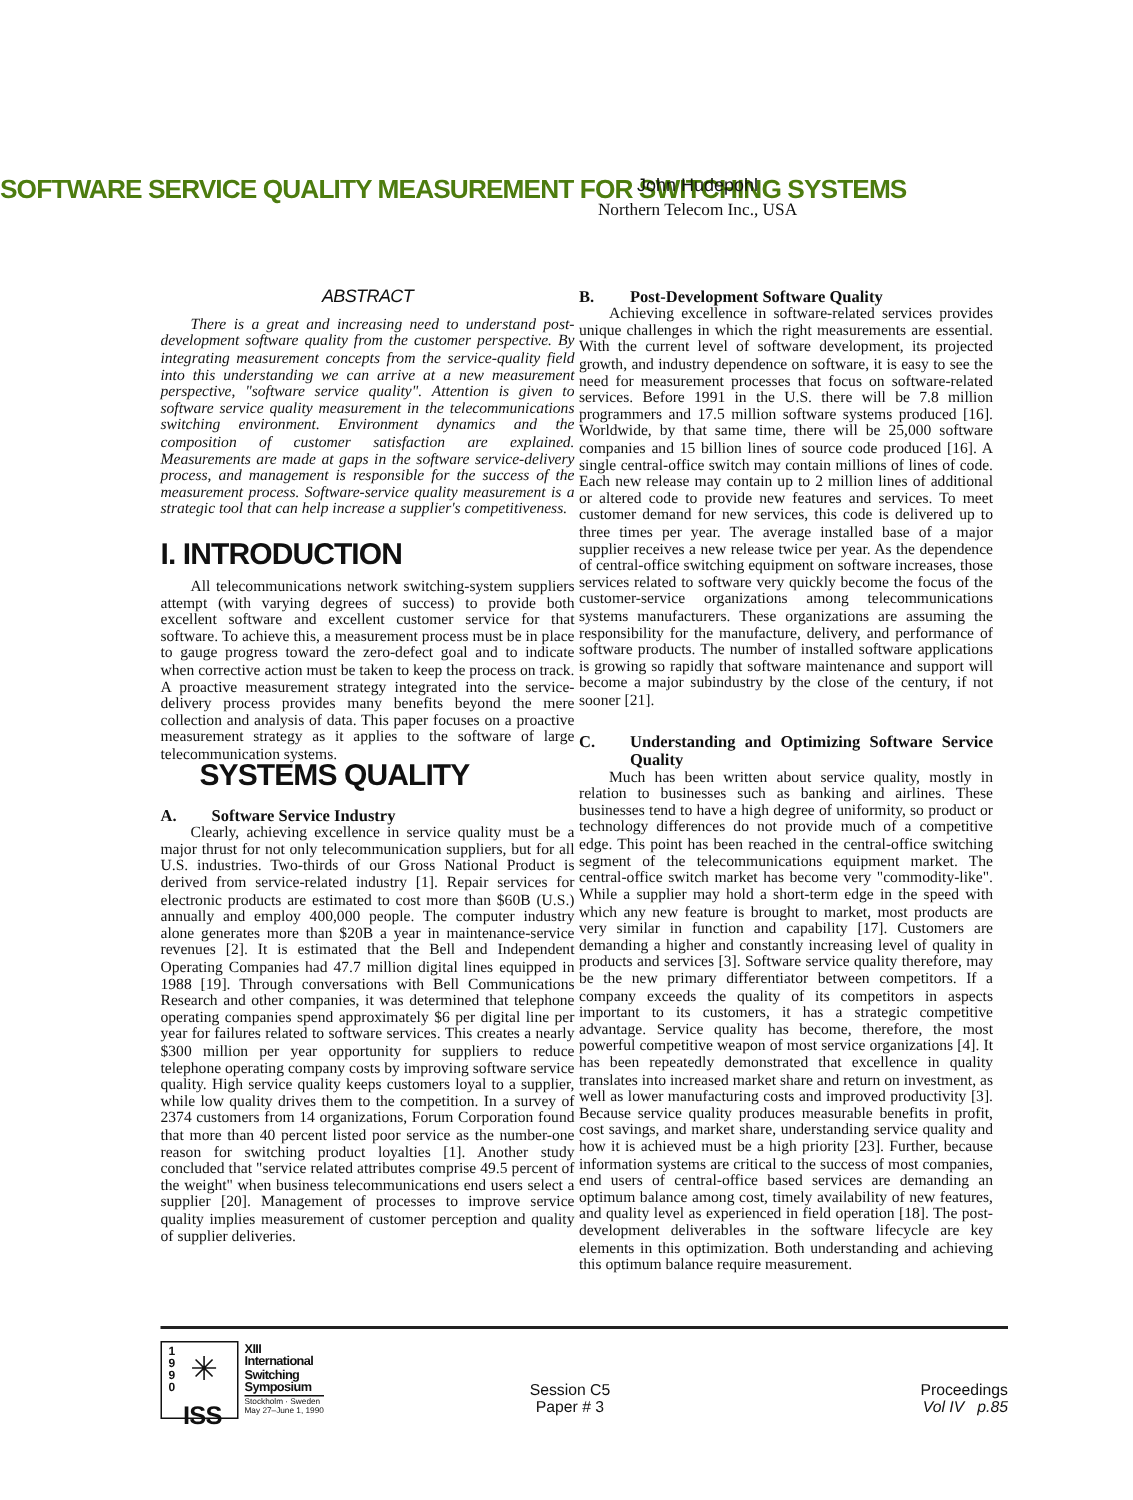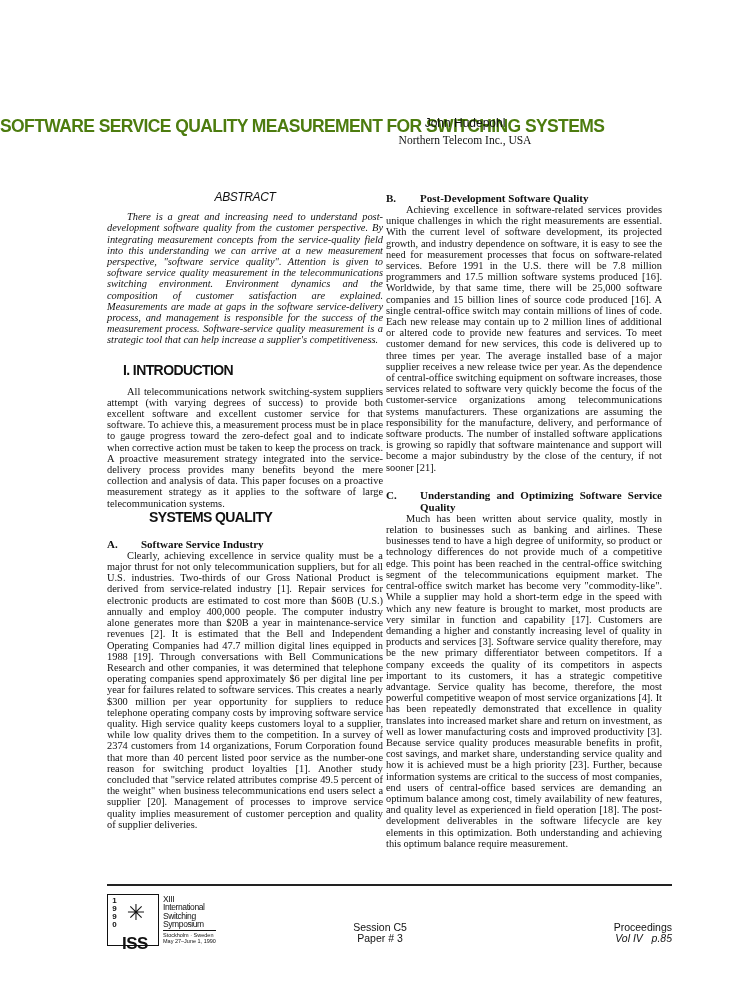--- a/index.html
+++ b/index.html
@@ -5,32 +5,32 @@
   html, body { margin: 0; padding: 0; background: #ffffff; }
   body { width: 755px; height: 1000px; position: relative; overflow: hidden; color: #111; font-family: "Liberation Serif", serif; }
   .title { position: absolute; top: 88px; left: 0; width: 755px; font-family: "Liberation Sans", sans-serif; font-weight: bold; font-size: 17.5px; letter-spacing: -0.6px; color: #4d7c0f; margin-top: 28px; }
   .author { position: absolute; top: 116px; left: 380px; width: 170px; text-align: center; font-family: "Liberation Sans", sans-serif; font-size: 12px; }
   .affil { position: absolute; top: 134px; left: 380px; width: 170px; text-align: center; font-size: 11.5px; }
   .col { position: absolute; width: 276px; font-size: 10.4px; line-height: 11.2px; text-align: justify; }
   .col-left { left: 107px; top: 192px; }
   .col-right { left: 386px; top: 192px; }
   .abs-title { text-align: center; font-family: "Liberation Sans", sans-serif; font-style: italic; font-size: 12px; margin: 0 0 8px 0; letter-spacing: -0.4px; }
   .abs-text { font-style: italic; text-indent: 20px; margin: 0; }
-  .sec-h { font-family: "Liberation Sans", sans-serif; font-weight: bold; font-size: 14px; letter-spacing: -0.6px; line-height: 17px; margin: 14px 0 7px 16px; }
+  .sec-h { font-family: "Liberation Sans", sans-serif; font-weight: bold; font-size: 20px; letter-spacing: -0.6px; line-height: 17px; margin: 14px 0 7px 0; }
   .sec-h2 { padding-left: 26px; margin-top: -7px; }
   .para { text-indent: 20px; margin: 0; }
   .sub-h { font-weight: bold; font-size: 11px; display: flex; margin: 12px 0 0 0; line-height: 12px; }
   .sub-h .letter { width: 34px; flex-shrink: 0; }
   .footer-rule { position: absolute; left: 107px; top: 884px; width: 565px; height: 2px; background: #222; }
   .logo { position: absolute; left: 107px; top: 894px; width: 120px; height: 52px; }
   .logo-box { position: absolute; left: 0; top: 0; width: 52px; height: 52px; border: 1.5px solid #111; box-sizing: border-box; }
   .logo-year { position: absolute; left: 2px; top: 2px; width: 9px; font-family: "Liberation Sans", sans-serif; font-weight: bold; font-size: 8px; line-height: 8px; text-align: center; }
   .logo-star { position: absolute; left: 14px; top: 4px; width: 28px; height: 28px; font-size: 22px; line-height: 28px; text-align: center; }
   .logo-iss { position: absolute; left: 14px; top: 40px; font-family: "Liberation Sans", sans-serif; font-weight: bold; font-size: 17px; line-height: 17px; letter-spacing: -0.5px; }
-  .logo-text { position: absolute; left: 56px; top: 1px; font-family: "Liberation Sans", sans-serif; font-weight: normal; font-size: 8.5px; line-height: 8.4px; letter-spacing: -0.4px; }
+  .logo-text { position: absolute; left: 56px; top: 1px; font-family: "Liberation Sans", sans-serif; font-weight: bold; font-size: 8.5px; line-height: 8.4px; letter-spacing: -0.4px; }
   .logo-place { position: absolute; left: 56px; top: 36px; font-family: "Liberation Sans", sans-serif; font-size: 5.5px; line-height: 6px; border-top: 1px solid #111; padding-top: 1px; }
   .session { position: absolute; left: 345px; top: 922px; width: 70px; text-align: center; font-family: "Liberation Sans", sans-serif; font-size: 10.5px; line-height: 11px; }
   .proc { position: absolute; left: 580px; top: 922px; width: 92px; text-align: right; font-family: "Liberation Sans", sans-serif; font-size: 10.5px; line-height: 11px; }
 </style>
 </head>
 <body>
 
 <div>
 
   <div class="title">SOFTWARE SERVICE QUALITY MEASUREMENT FOR SWITCHING SYSTEMS</div>

